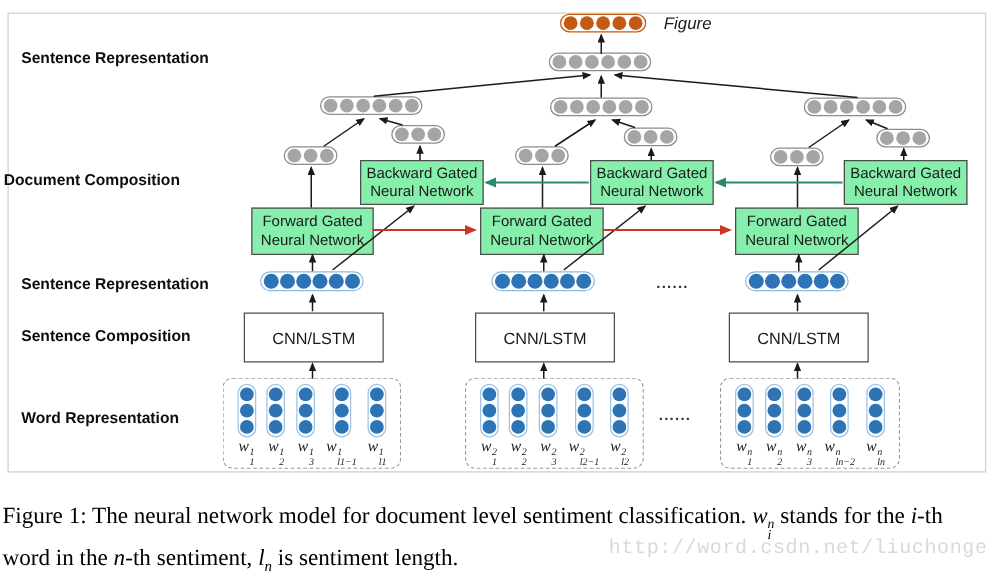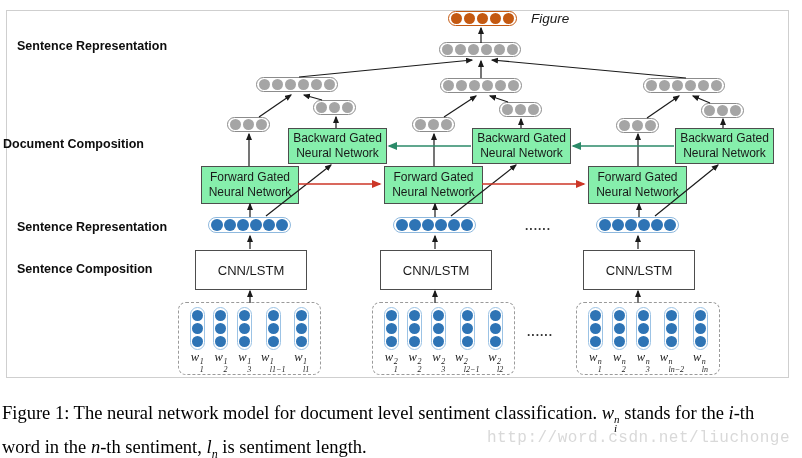--- a/index.html
+++ b/index.html
@@ -401,20 +401,21 @@
             <span>ln</span>
           </span></div>
       </div>
     </div>
   <div class="dots" style="left:518px;top:325px;width:44px;text-align:center;">......</div>
 
   <div class="sidelabel" style="left:17px;top:39px;">Sentence Representation</div>
   <div class="sidelabel" style="left:3px;top:137px;">Document Composition</div>
   <div class="sidelabel" style="left:17px;top:220px;">Sentence Representation</div>
   <div class="sidelabel" style="left:17px;top:262px;">Sentence Composition</div>
+  <div class="sidelabel" style="left:17px;top:327px;">Word Representation</div>
 
   <div class="caption" id="caption">
       <div class="cline"><span>Figure 1: The neural network model for document level sentiment classification. </span><i>w</i><span class="cscripts">
           <span>n</span>
           <span>i</span>
         </span><span> stands for the </span><i>i</i><span>-th</span></div>
       <div class="cline"><span>word in the </span><i>n</i><span>-th sentiment, </span><i>l</i><sub style="font-style: italic; font-size: 12px;">n</sub><span> is sentiment length.</span></div>
     </div>
   <div class="watermark">http://word.csdn.net/liuchonge</div>
 </div>

